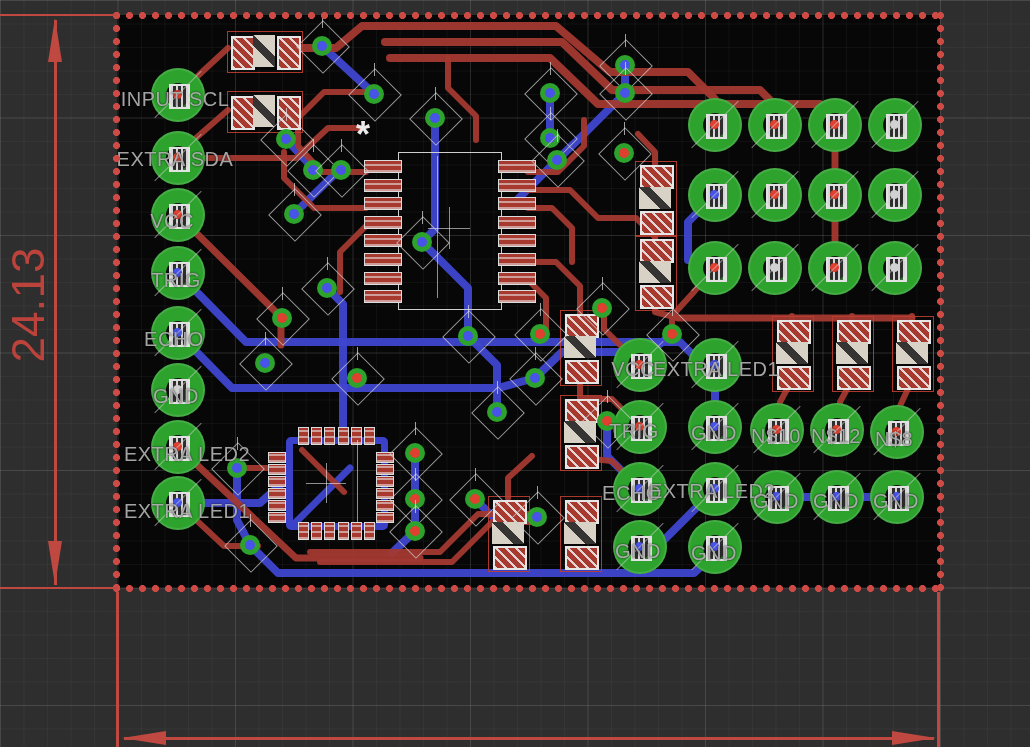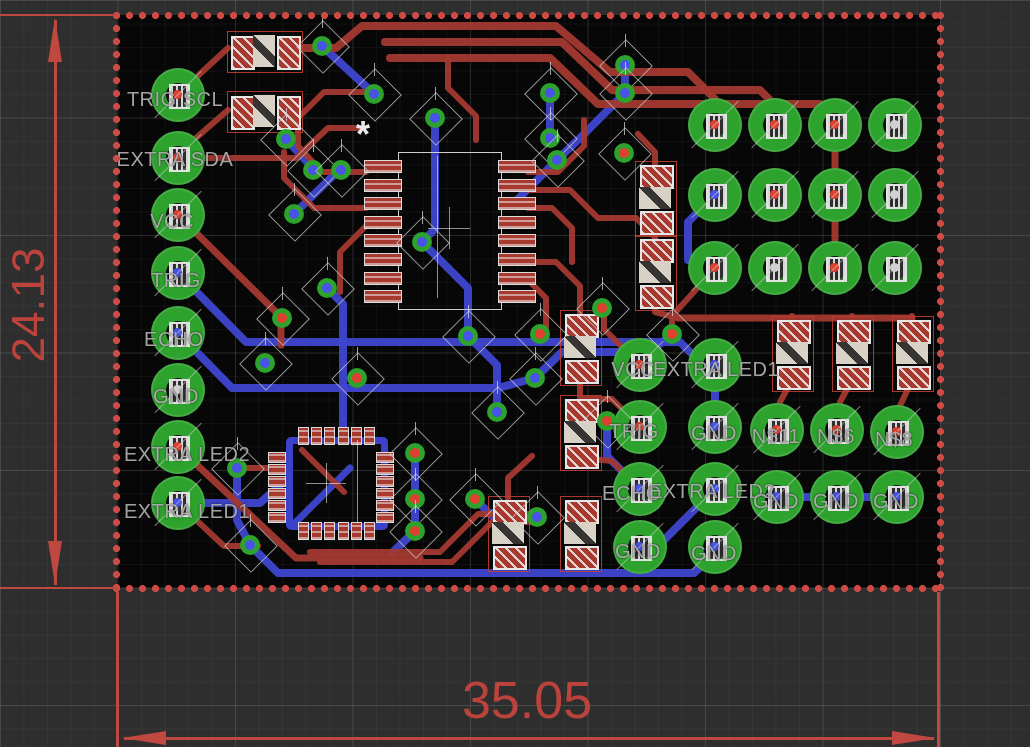--- a/index.html
+++ b/index.html
@@ -593,34 +593,34 @@
       <div class="abs diamond" style="left: 479px; top: 394px;"></div>
       <div class="abs tick" style="left: 497px; top: 381px;"></div>
       <div class="abs via" style="left: 487px; top: 402px;">
         <div class="abs dot" style="left: 5px; top: 5px; background: rgb(72, 83, 232);"></div>
       </div>
       <div class="abs diamond" style="left: 417px; top: 100px;"></div>
       <div class="abs tick" style="left: 435px; top: 87px;"></div>
       <div class="abs via" style="left: 425px; top: 108px;">
         <div class="abs dot" style="left: 5px; top: 5px; background: rgb(72, 83, 232);"></div>
       </div>
-      <div class="abs lbl" style="left: 175px; top: 88px;">TRIG SCL</div>
+      <div class="abs lbl" style="left: 175px; top: 88px;">INPUT SCL</div>
       <div class="abs lbl" style="left: 175px; top: 148px;">EXTRA SDA</div>
       <div class="abs lbl" style="left: 172px; top: 210px;">VCC</div>
       <div class="abs lbl" style="left: 176px; top: 269px;">TRIG</div>
       <div class="abs lbl" style="left: 174px; top: 328px;">ECHO</div>
       <div class="abs lbl" style="left: 176px; top: 385px;">GND</div>
       <div class="abs lbl" style="left: 187px; top: 443px;">EXTRA LED2</div>
       <div class="abs lbl" style="left: 187px; top: 500px;">EXTRA LED1</div>
       <div class="abs lbl" style="left: 633px; top: 358px;">VCC</div>
       <div class="abs lbl" style="left: 716px; top: 358px;">EXTRA LED1</div>
       <div class="abs lbl" style="left: 634px; top: 420px;">TRIG</div>
       <div class="abs lbl" style="left: 714px; top: 422px;">GND</div>
-      <div class="abs lbl" style="left: 776px; top: 425px;">N$11</div>
-      <div class="abs lbl" style="left: 836px; top: 425px;">N$6</div>
+      <div class="abs lbl" style="left: 776px; top: 425px;">N$10</div>
+      <div class="abs lbl" style="left: 836px; top: 425px;">N$12</div>
       <div class="abs lbl" style="left: 894px; top: 428px;">N$8</div>
       <div class="abs lbl" style="left: 632px; top: 482px;">ECHO</div>
       <div class="abs lbl" style="left: 712px; top: 480px;">EXTRA LED2</div>
       <div class="abs lbl" style="left: 776px; top: 490px;">GND</div>
       <div class="abs lbl" style="left: 836px; top: 490px;">GND</div>
       <div class="abs lbl" style="left: 896px; top: 490px;">GND</div>
       <div class="abs lbl" style="left: 638px; top: 540px;">GND</div>
       <div class="abs lbl" style="left: 714px; top: 542px;">GND</div>
     </div>
 
@@ -636,14 +636,13 @@
   <div class="dimline" style="left:54px;top:20px;width:3px;height:565px;"></div>
   <div class="arr" style="left:48px;top:18px;border-left:7px solid transparent;border-right:7px solid transparent;border-bottom:44px solid #bf4840;"></div>
   <div class="arr" style="left:48px;top:541px;border-left:7px solid transparent;border-right:7px solid transparent;border-top:44px solid #bf4840;"></div>
   <div class="dimtext" id="dim-v-label">24.13</div>
 
   <div class="dimline" style="left:116px;top:592px;width:3px;height:155px;"></div>
   <div class="dimline" style="left:937px;top:592px;width:3px;height:155px;"></div>
   <div class="dimline" style="left:124px;top:737px;width:810px;height:3px;"></div>
   <div class="arr" style="left:122px;top:731px;border-top:7px solid transparent;border-bottom:7px solid transparent;border-right:44px solid #bf4840;"></div>
   <div class="arr" style="left:892px;top:731px;border-top:7px solid transparent;border-bottom:7px solid transparent;border-left:44px solid #bf4840;"></div>
-  <div class="dimtext" id="dim-h-label">35.05</div>
 </div>
 
 </body></html>

